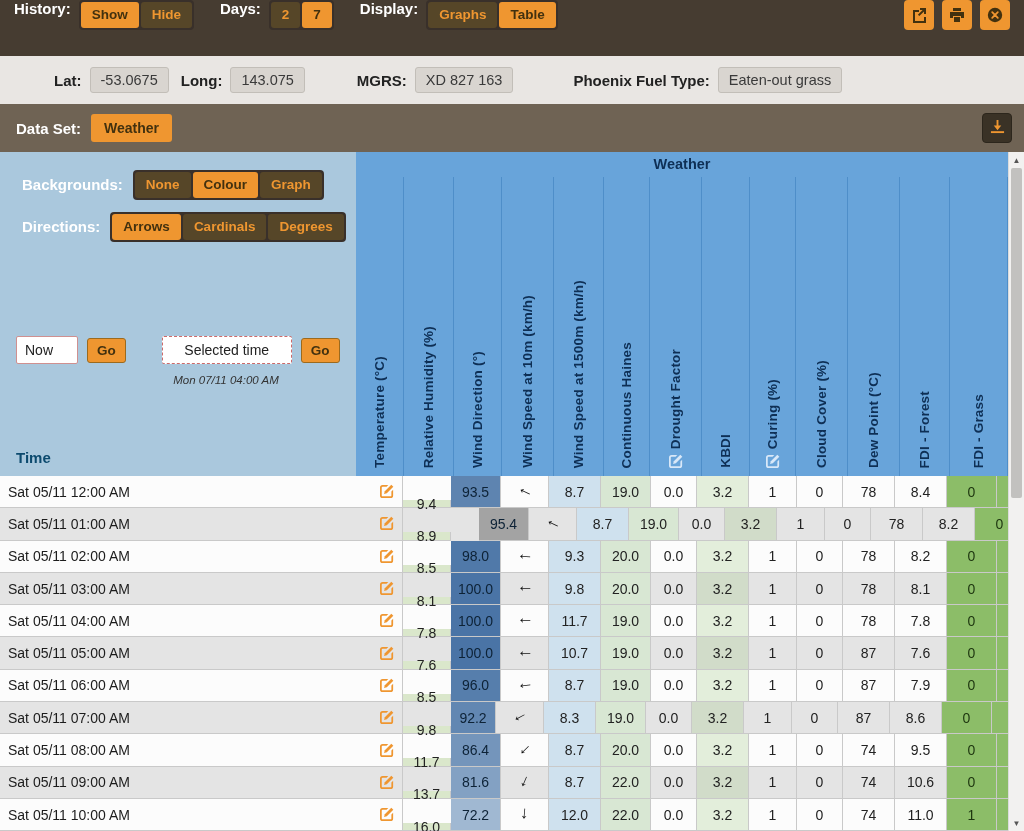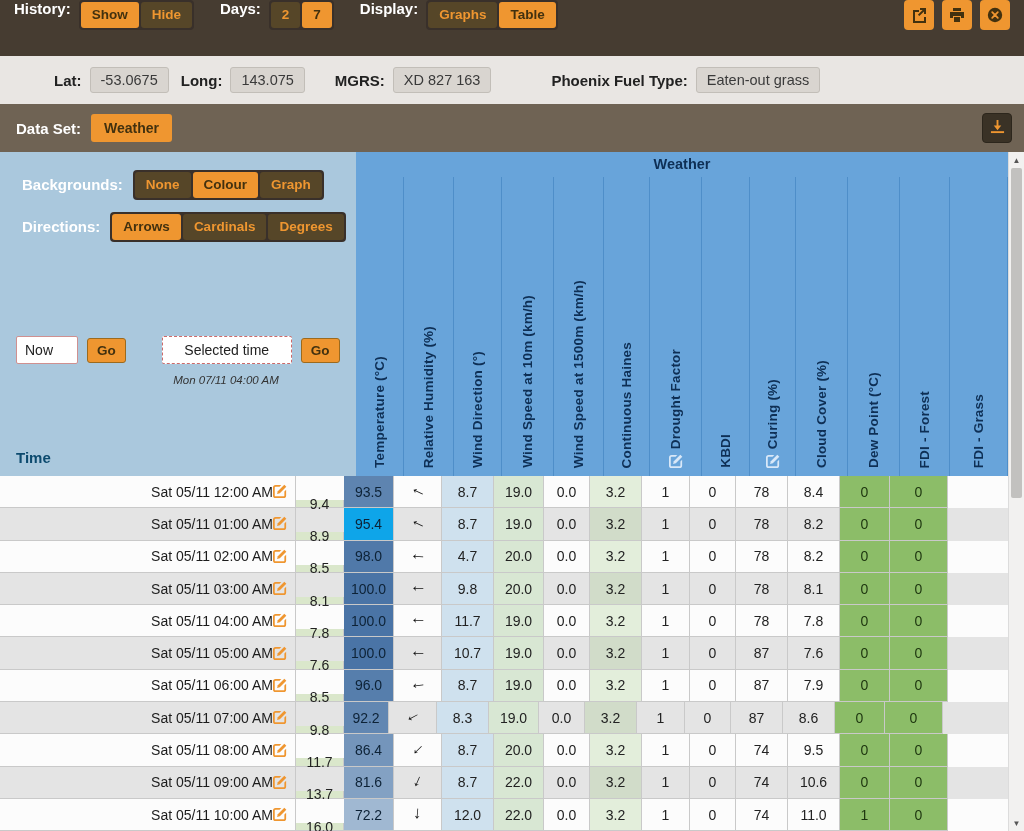--- a/index.html
+++ b/index.html
@@ -27,21 +27,21 @@
   .btn.off{background:var(--btn-off-bg);color:var(--accent);}
   .topbar-right{margin-left:auto;display:flex;gap:8px;}
   .icon-btn{width:30px;height:30px;border-radius:4px;border:none;background:var(--accent);color:var(--accent-text);display:flex;align-items:center;justify-content:center;cursor:pointer;padding:0;}
   .icon-btn svg{display:block;}
 
   
   .infobar{height:48px;background:var(--infobar-bg);display:flex;align-items:center;padding-left:54px;flex:none;}
   .info-item{display:flex;align-items:center;}
   .info-label{font-weight:bold;font-size:15px;color:#222;}
   .info-value{margin-left:8px;background:var(--info-value-bg);border:1px solid var(--info-value-border);border-radius:3px;padding:4px 10px;font-size:14.5px;color:#3a3a3a;}
-  .g1{margin-left:12px;} .g2{margin-left:30px;} .g3{margin-left:60px;}
+  .g1{margin-left:12px;} .g2{margin-left:52px;} .g3{margin-left:60px;}
 
   
   .datasetbar{height:48px;background:var(--dataset-bg);display:flex;align-items:center;padding:0 12px 0 16px;flex:none;}
   .ds-btn{margin-left:10px;background:var(--accent);color:var(--accent-text);border:none;border-radius:3px;font-family:inherit;font-weight:bold;font-size:14px;padding:6px 13px;cursor:pointer;}
   .dl-btn{margin-left:auto;width:30px;height:30px;border-radius:4px;background:#3a3226;border:1px solid #2c261c;display:flex;align-items:center;justify-content:center;cursor:pointer;padding:0;}
 
   
   .main{flex:1;display:flex;min-height:0;}
   .content{width:1008px;display:flex;flex-direction:column;overflow:hidden;}
   .header-band{height:324px;display:flex;flex:none;}
@@ -64,21 +64,21 @@
   .hcells{flex:1;display:flex;}
   .hcell{display:flex;flex-direction:column;justify-content:flex-end;align-items:center;gap:5px;padding-bottom:8px;border-right:1px solid var(--header-line);}
   .vtext{writing-mode:vertical-rl;transform:rotate(180deg);font-weight:bold;font-size:13.5px;color:var(--header-text);letter-spacing:.2px;white-space:nowrap;}
   .hedit{display:flex;cursor:pointer;}
 
   
   .rows{flex:1;overflow:hidden;}
   .trow{display:flex;height:32.3px;}
   .trow.even{background:var(--row-even);} .trow.odd{background:var(--row-odd);}
   .tcell{display:flex;align-items:center;justify-content:center;font-size:14px;color:#222;border-right:1px solid var(--grid);border-bottom:1px solid var(--grid);flex:none;}
-  .tcell.time{width:296px;justify-content:flex-start;text-align:right;}
+  .tcell.time{width:403px;justify-content:flex-start;}
   .tlabel{flex:1;padding-left:8px;font-size:14px;color:#1c1c1c;}
   .row-edit{background:none;border:none;padding:0;margin-right:8px;height:15px;cursor:pointer;display:flex;}
   .c-temp{background:var(--temp-bg);margin-top:24px;} .c-ws10{background:var(--ws10-bg);}
   .c-ws1500{background:var(--ws1500-bg);} .c-df{background:var(--df-tint);}
   .c-fdi{background:var(--fdi-bg);color:#1d350f;}
   .c-rh{color:#0d2236;}
   .warrow{display:inline-block;font-size:17px;font-weight:bold;color:#111;line-height:1;}
 
   
   .scrollbar{width:16px;background:#f2f1f0;border-left:1px solid #dcdcdc;position:relative;flex:none;}
@@ -287,21 +287,21 @@
             <div class="tcell time">
               <span class="tlabel">Sat 05/11 01:00 AM</span>
               <button class="row-edit">
                 <svg width="14" height="14" viewBox="0 0 16 16" fill="#ef9630">
                   <path d="M12.9.8l2.3 2.3-7.4 7.4-3.2.9.9-3.2L12.9.8z"></path>
                   <path d="M13 8.5V13a1 1 0 0 1-1 1H3a1 1 0 0 1-1-1V4a1 1 0 0 1 1-1h4.5l2-2H3a3 3 0 0 0-3 3v9a3 3 0 0 0 3 3h9a3 3 0 0 0 3-3V6.5l-2 2z"></path>
                 </svg>
               </button>
             </div>
             <div class="tcell c-temp" style="width: 48px;">8.9</div>
-            <div class="tcell c-rh" style="width: 50px; background: #0ea5e9;">95.4</div>
+            <div class="tcell c-rh" style="width: 50px; background: #a3a3a3; margin-left: 28px;">95.4</div>
             <div class="tcell " style="width: 48px;">
               <span class="warrow" style="transform: rotate(295deg);">↑</span>
             </div>
             <div class="tcell c-ws10" style="width: 52px;">8.7</div>
             <div class="tcell c-ws1500" style="width: 50px;">19.0</div>
             <div class="tcell " style="width: 46px;">0.0</div>
             <div class="tcell c-df" style="width: 52px;">3.2</div>
             <div class="tcell " style="width: 48px;">1</div>
             <div class="tcell " style="width: 46px;">0</div>
             <div class="tcell " style="width: 52px;">78</div>
@@ -317,21 +317,21 @@
                   <path d="M12.9.8l2.3 2.3-7.4 7.4-3.2.9.9-3.2L12.9.8z"></path>
                   <path d="M13 8.5V13a1 1 0 0 1-1 1H3a1 1 0 0 1-1-1V4a1 1 0 0 1 1-1h4.5l2-2H3a3 3 0 0 0-3 3v9a3 3 0 0 0 3 3h9a3 3 0 0 0 3-3V6.5l-2 2z"></path>
                 </svg>
               </button>
             </div>
             <div class="tcell c-temp" style="width: 48px;">8.5</div>
             <div class="tcell c-rh" style="width: 50px; background: rgb(80, 121, 169);">98.0</div>
             <div class="tcell " style="width: 48px;">
               <span class="warrow" style="transform: rotate(272deg);">↑</span>
             </div>
-            <div class="tcell c-ws10" style="width: 52px;">4.7</div>
+            <div class="tcell c-ws10" style="width: 52px;">9.3</div>
             <div class="tcell c-ws1500" style="width: 50px;">20.0</div>
             <div class="tcell " style="width: 46px;">0.0</div>
             <div class="tcell c-df" style="width: 52px;">3.2</div>
             <div class="tcell " style="width: 48px;">1</div>
             <div class="tcell " style="width: 46px;">0</div>
             <div class="tcell " style="width: 52px;">78</div>
             <div class="tcell " style="width: 52px;">8.2</div>
             <div class="tcell c-fdi" style="width: 50px;">0</div>
             <div class="tcell c-fdi" style="width: 58px;">0</div>
           </div>

